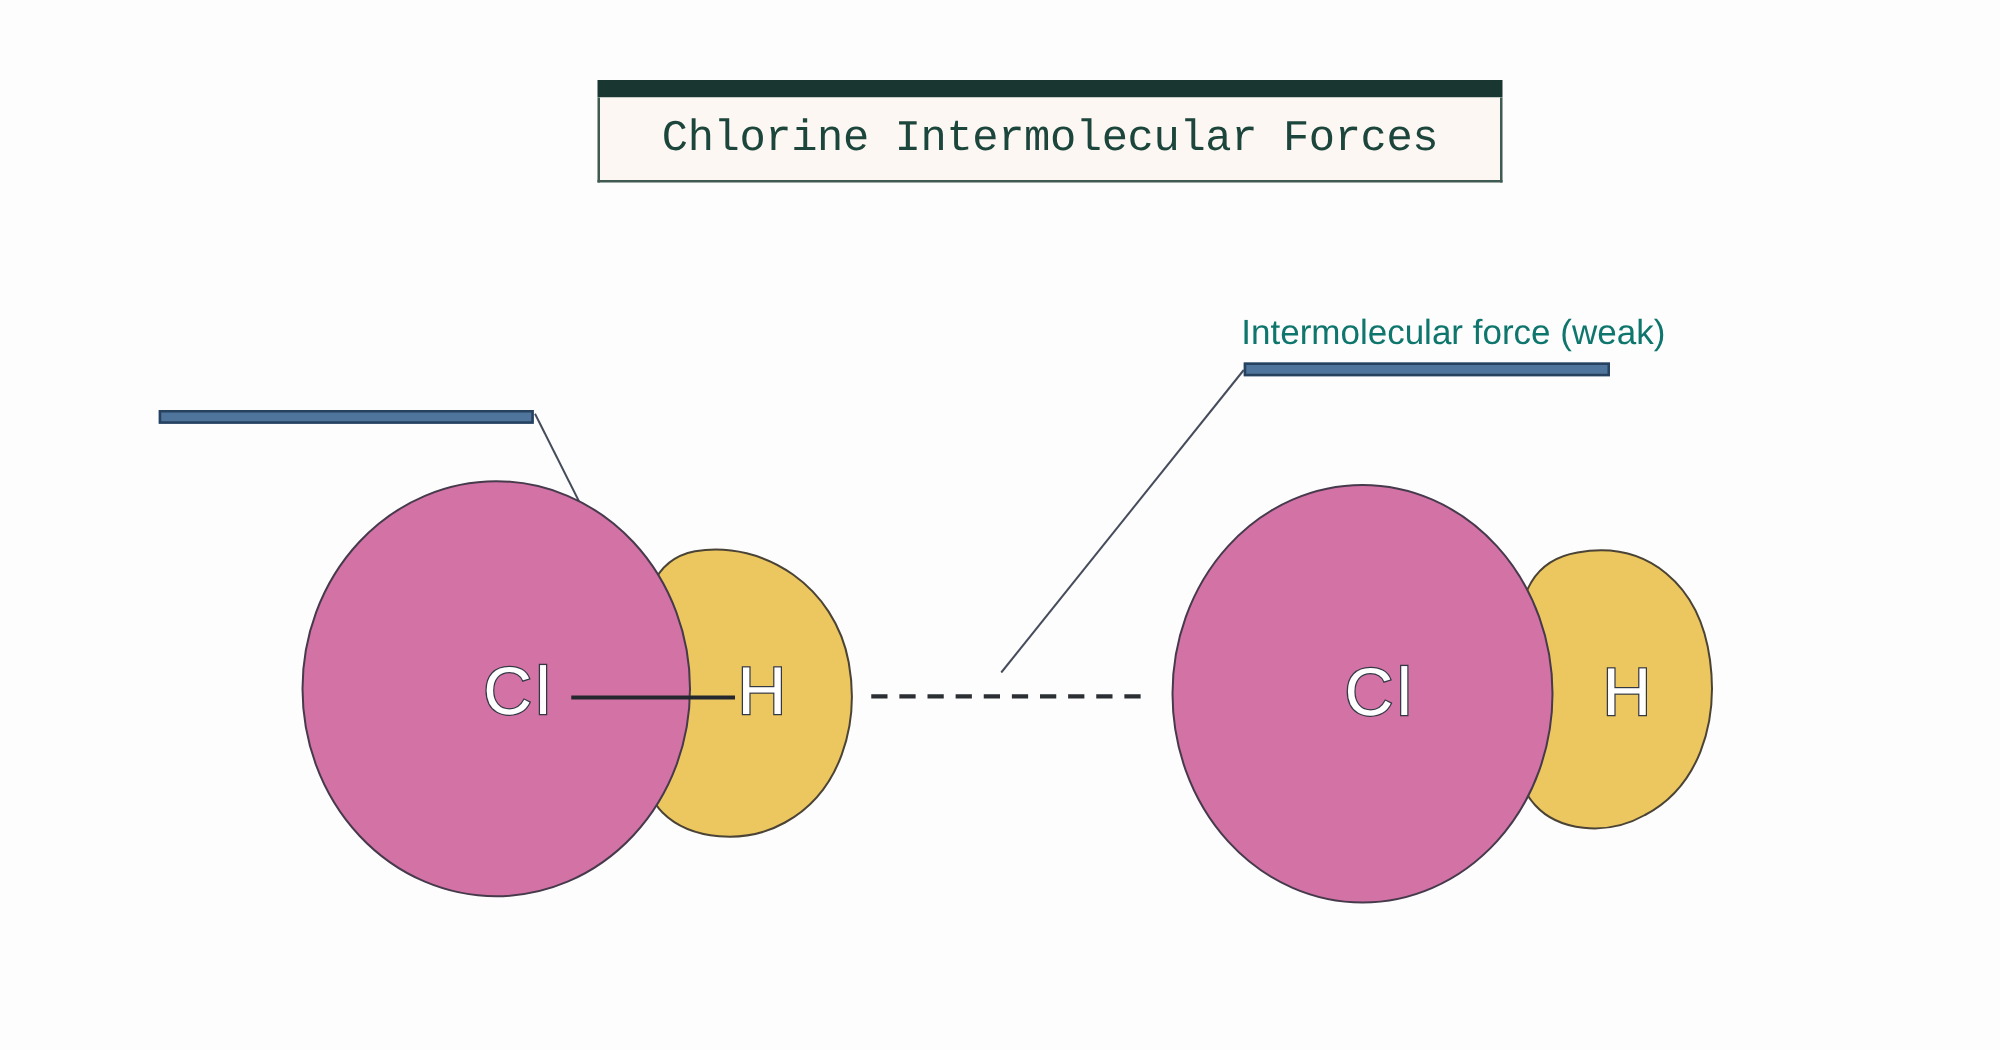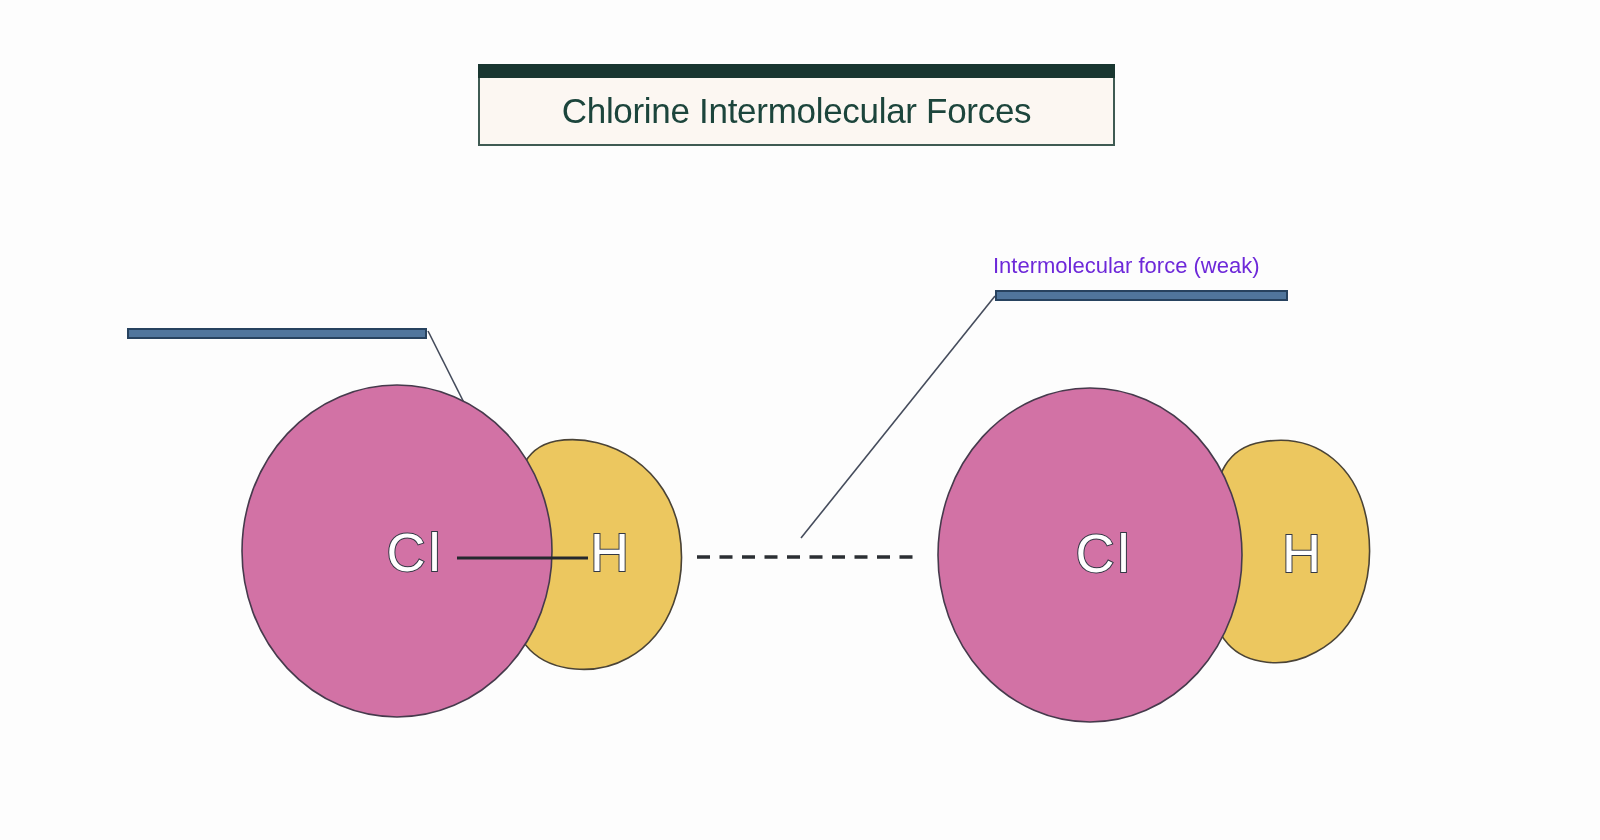--- a/index.html
+++ b/index.html
@@ -17,21 +17,21 @@
   }
   svg.diagram-layer {
     position: absolute;
     left: 0; top: 0;
     width: 1600px; height: 840px;
   }
   
   .title-box {
     position: absolute;
     left: 478px; top: 64px;
-    width: 637px; height: 84px;
+    width: 724px; height: 84px; font-family: Liberation Mono, monospace;
   }
   .title-topbar {
     width: 100%; height: 14px;
     background: #193630;
   }
   .title-body {
     width: 100%; height: 68px;
     box-sizing: border-box;
     background: #fcf7f2;
     border: 2px solid #3f5b53;
@@ -43,23 +43,23 @@
   .title-text {
     font-size: 35px;
     font-weight: 500;
     letter-spacing: -0.3px;
     color: #1c453c;
     white-space: nowrap;
   }
   
   .ann-label {
     position: absolute;
-    font-size: 22px;
+    font-size: 28px;
     line-height: 28px;
-    color: #6d28d9;
+    color: #0f766e;
     white-space: nowrap;
   }
   .ann-label.left  { left: 127px; top: 292px; }
   .ann-label.right { left: 993px; top: 252px; }
   .ann-bar {
     position: absolute;
     height: 7px;
     background: #50759c;
     border: 2px solid #27425f;
   }

